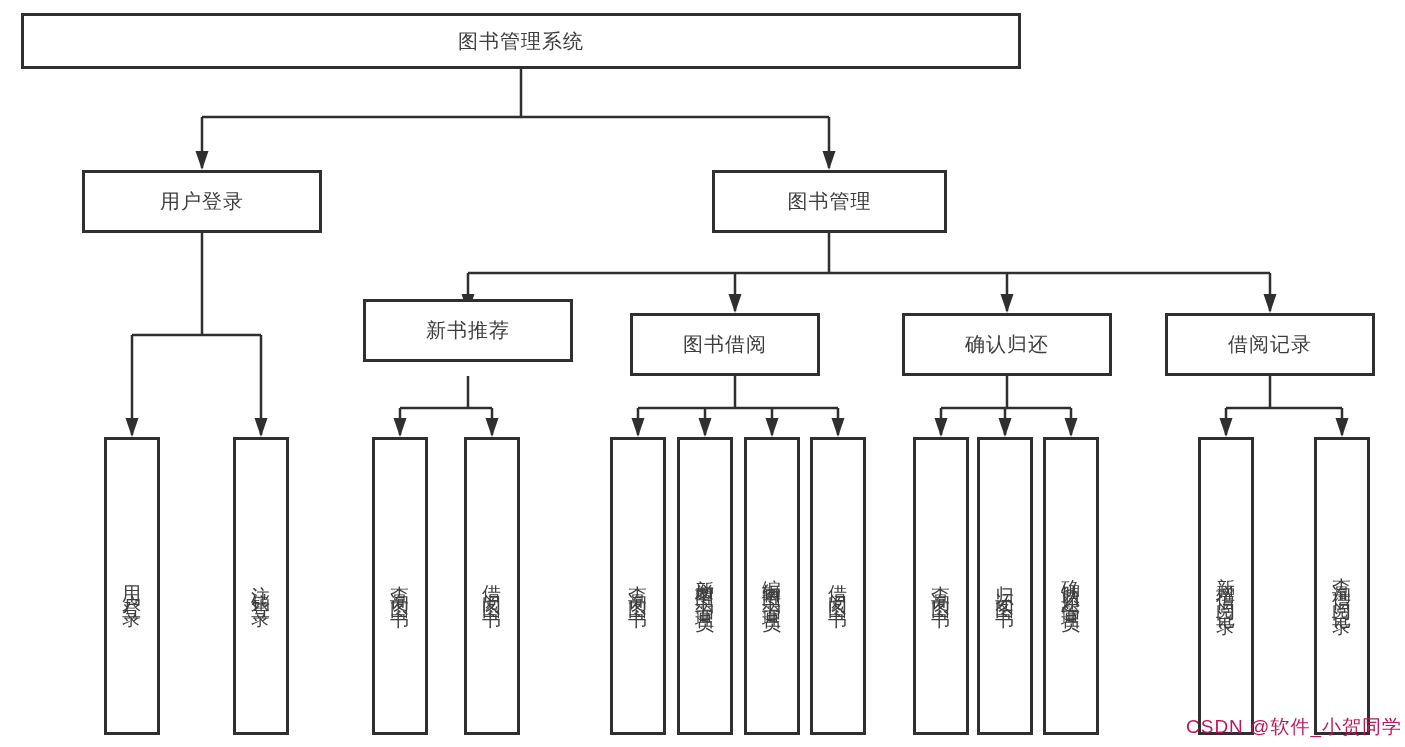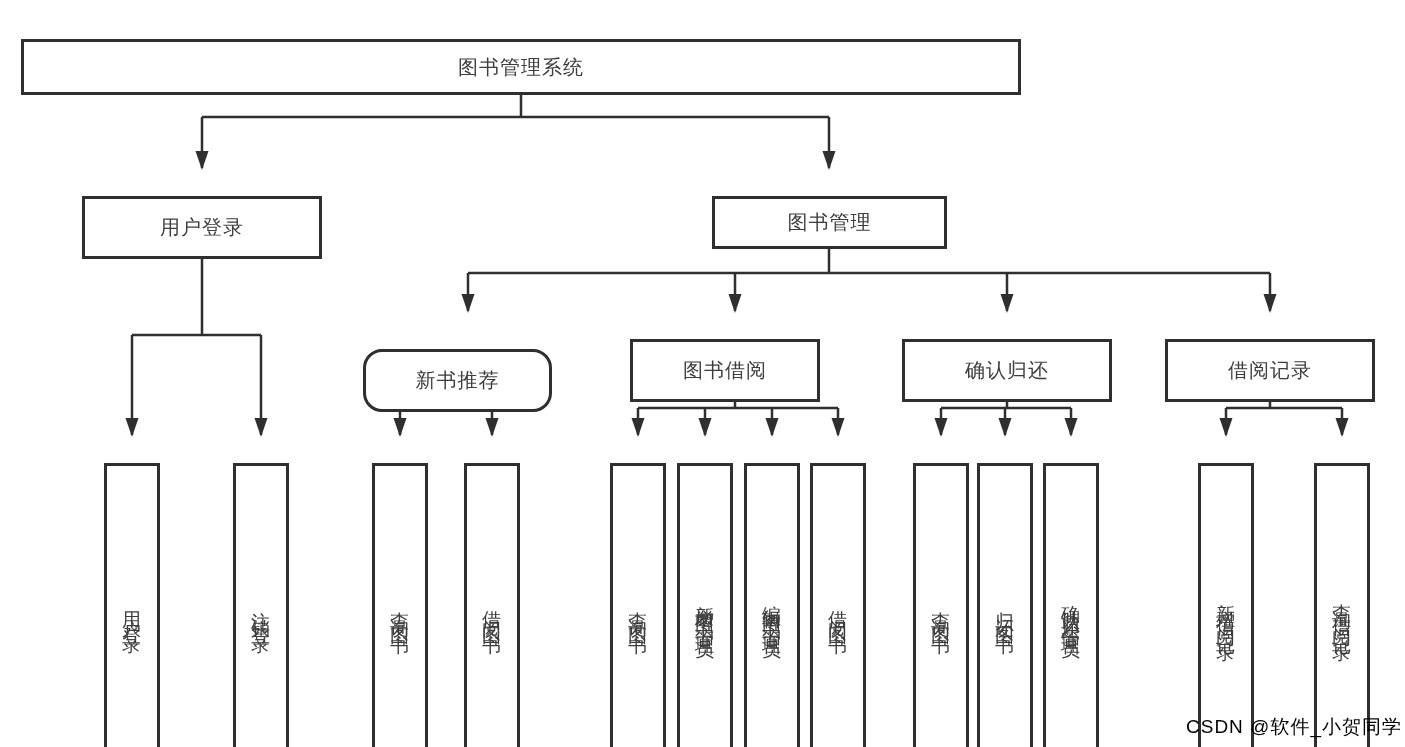--- a/index.html
+++ b/index.html
@@ -19,39 +19,38 @@
   .node {
     position: absolute;
     box-sizing: border-box;
     background: #ffffff;
     border: 3px solid #2f2f2f;
     color: #3d3d3d;
     display: flex;
     align-items: center;
     justify-content: center;
     text-align: center;
-    margin-top: 26px;
   }
   .node.hnode { font-size: 20px; letter-spacing: 1px; }
   .node.root  { font-size: 20px; }
   .leaf .lbl {
     writing-mode: vertical-rl;
     text-orientation: mixed;
     font-size: 19px;
     letter-spacing: 8px;
     line-height: 1;
     color: #3d3d3d;
   }
   .leaf.longtext .lbl { letter-spacing: 5px; }
   .watermark {
     position: absolute;
     left: 1186px;
     top: 714px;
     font-size: 19px;
-    color: #000000;
+    color: #be185d;
     letter-spacing: 1px;
     white-space: nowrap;
   }
 </style>
 </head>
 <body>
 
 <div class="stage">
 
   <svg class="connectors" viewBox="0 0 1405 747" xmlns="http://www.w3.org/2000/svg">
@@ -101,25 +100,25 @@
     </g>
   </svg>
 
   <div class="node hnode root" style="left:21px; top:13px; width:1000px; height:56px;">
     <span class="lbl">图书管理系统</span>
   </div>
 
   <div class="node hnode" style="left:82px; top:170px; width:240px; height:63px;">
     <span class="lbl">用户登录</span>
   </div>
-  <div class="node hnode" style="left:712px; top:170px; width:235px; height:53px;">
+  <div class="node hnode" style="left:712px; top:170px; width:235px; height:63px;">
     <span class="lbl">图书管理</span>
   </div>
 
-  <div class="node hnode" style="left:363px; top:323px; width:189px; height:63px;border-radius:19px;">
+  <div class="node hnode" style="left:363px; top:299px; width:210px; height:63px;">
     <span class="lbl">新书推荐</span>
   </div>
   <div class="node hnode" style="left:630px; top:313px; width:190px; height:63px;">
     <span class="lbl">图书借阅</span>
   </div>
   <div class="node hnode" style="left:902px; top:313px; width:210px; height:63px;">
     <span class="lbl">确认归还</span>
   </div>
   <div class="node hnode" style="left:1165px; top:313px; width:210px; height:63px;">
     <span class="lbl">借阅记录</span>

